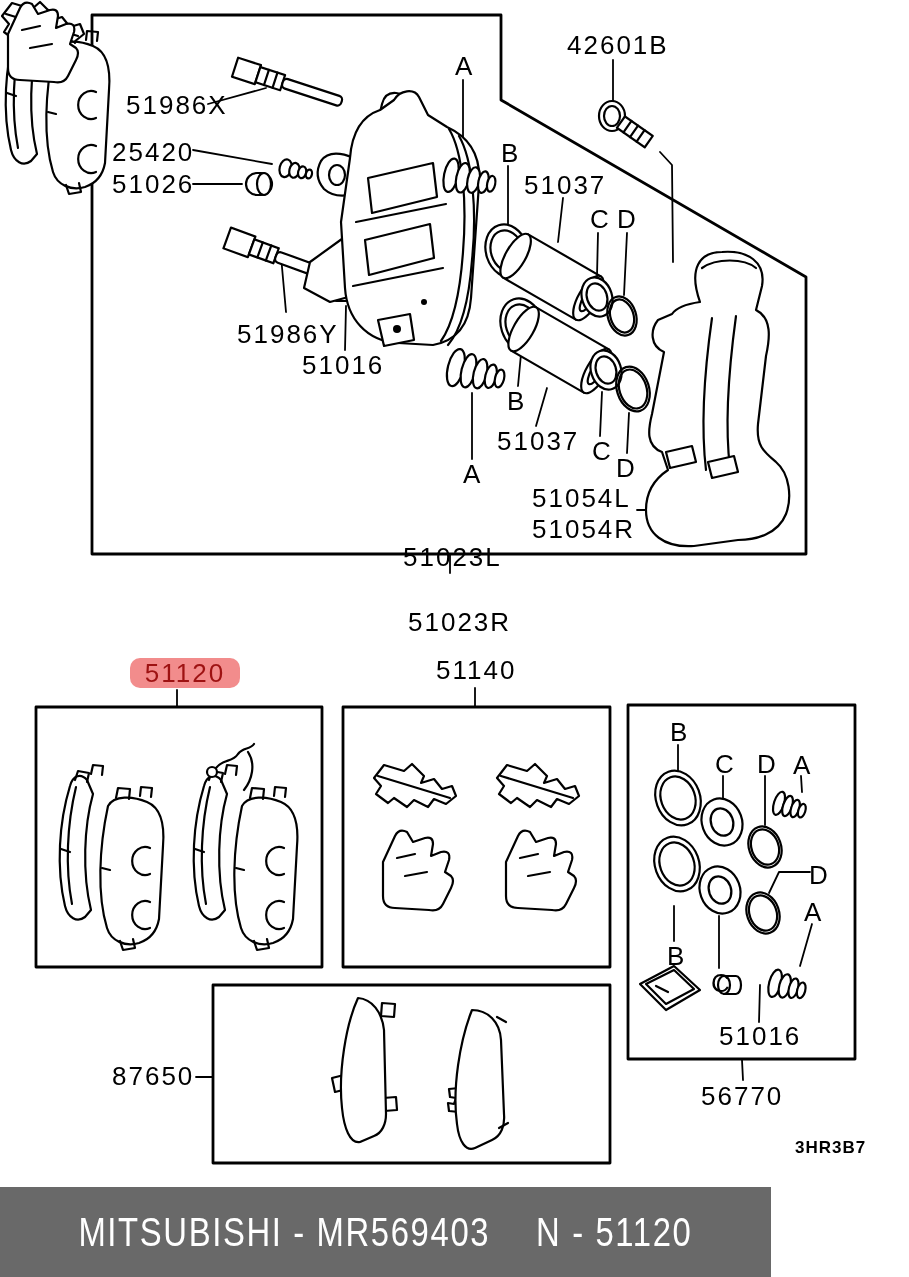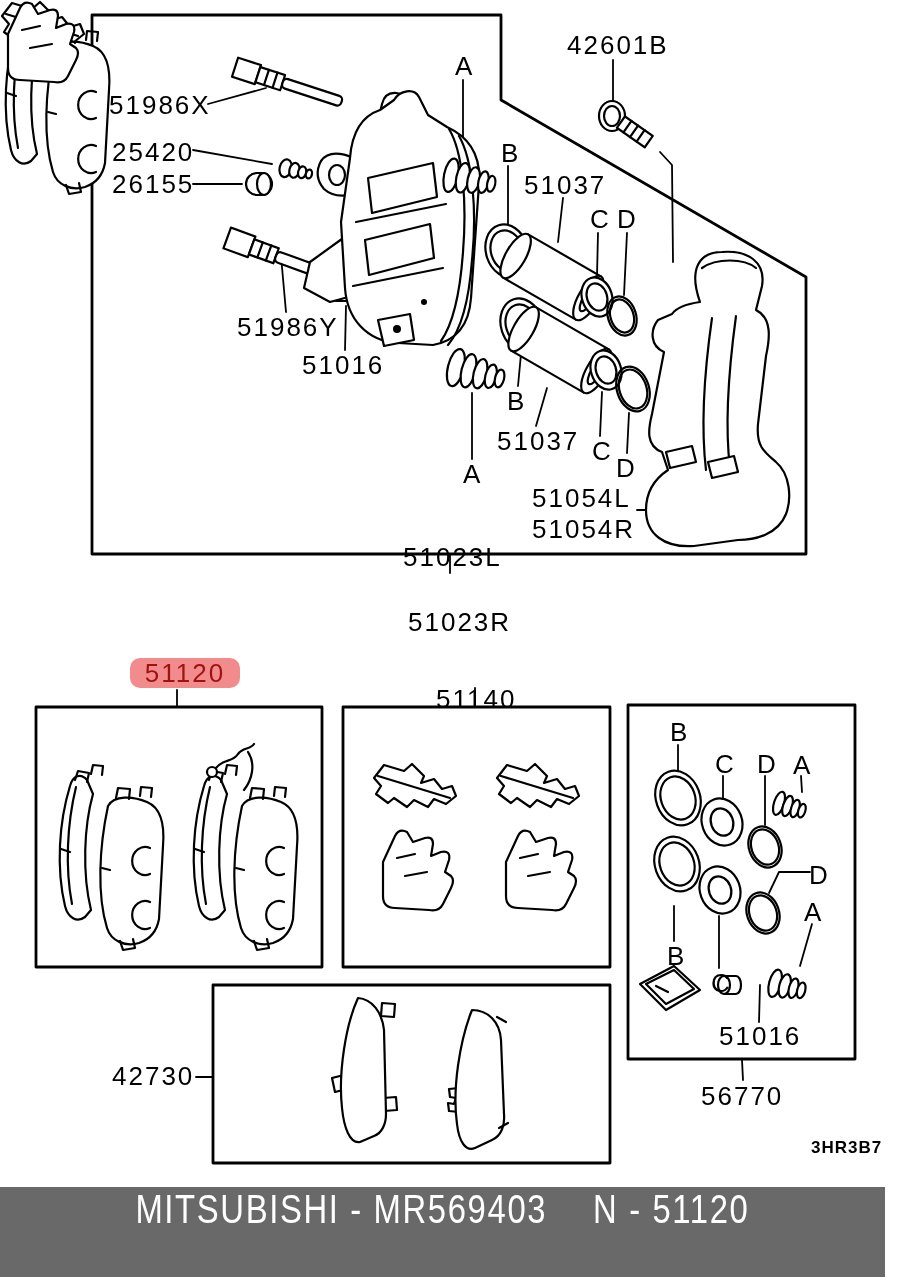--- a/index.html
+++ b/index.html
@@ -4,23 +4,23 @@
 <style>
   html,body{margin:0;padding:0;background:#fff;}
   .stage{position:relative;width:909px;height:1277px;background:#ffffff;overflow:hidden;
          font-family:"Liberation Sans",sans-serif;color:#000;}
   .art{position:absolute;left:0;top:0;}
   .lbl{position:absolute;font-size:26px;line-height:1;letter-spacing:2px;white-space:nowrap;color:#000;}
   .lbl.letter{letter-spacing:0;}
   .hl{position:absolute;left:130px;top:658px;width:110px;height:30px;
       display:flex;align-items:center;justify-content:center;
       font-size:26px;letter-spacing:2px;background:#f28c8c;color:#9e1212;border-radius:10px;}
-  .plate{position:absolute;left:795px;top:1138px;font-size:17px;font-weight:bold;letter-spacing:1px;margin-left:16px;}
-  .footer{position:absolute;left:0;top:1187px;width:885px;height:90px;background:#696969;
-          display:flex;justify-content:center;}
+  .plate{position:absolute;left:795px;top:1138px;font-size:17px;font-weight:bold;letter-spacing:1px;}
+  .footer{position:absolute;left:0;top:1187px;width:771px;height:90px;background:#696969;
+          display:flex;align-items:center;justify-content:center;}
   .footer-row{display:flex;gap:56px;transform:scaleX(0.82);color:#ffffff;font-size:40px;letter-spacing:2px;white-space:nowrap;}
 </style>
 </head>
 <body>
 
 <div class="stage">
 
   <svg class="art" width="909" height="1187" viewBox="0 0 909 1187">
     <g fill="none" stroke="#000" stroke-width="2.2" stroke-linejoin="round" stroke-linecap="round">
 
@@ -283,24 +283,24 @@
                  C382,1133 386,1124 386,1114 L384,1030 C382,1012 372,999 358,998 Z" fill="#fff"></path>
         <path d="M459,1088 l-10,1 l1,8 l6,1 l-2,6 l-6,-1 l1,8 l10,1"></path>
         <path d="M472,1010 C460,1040 452,1088 457,1124 C459,1142 466,1152 475,1148 L492,1140
                  C501,1136 505,1126 504,1114 L501,1040 C500,1022 488,1010 472,1010 Z" fill="#fff"></path>
         <path d="M497,1017 l9,5"></path>
         <path d="M499,1128 l9,-5"></path>
       </g>
     </g>
   </svg>
 
-  <div class="lbl" style="left:109px;top:92px">51986X</div>
+  <div class="lbl" style="left:126px;top:92px">51986X</div>
   <div class="lbl" style="left:112px;top:139px">25420</div>
-  <div class="lbl" style="left:112px;top:171px">26155</div>
-  <div class="lbl" style="left:237px;top:314px">51986Y</div>
+  <div class="lbl" style="left:112px;top:171px">51026</div>
+  <div class="lbl" style="left:237px;top:321px">51986Y</div>
   <div class="lbl" style="left:302px;top:352px">51016</div>
   <div class="lbl" style="left:567px;top:32px">42601B</div>
   <div class="lbl" style="left:524px;top:172px">51037</div>
   <div class="lbl" style="left:497px;top:428px">51037</div>
   <div class="lbl" style="left:532px;top:485px">51054L</div>
   <div class="lbl" style="left:532px;top:516px">51054R</div>
   <div class="lbl" style="left:403px;top:544px">51023L</div>
   <div class="lbl" style="left:408px;top:609px">51023R</div>
 
   <div class="lbl letter" style="left:455px;top:53px">A</div>
@@ -308,22 +308,22 @@
   <div class="lbl letter" style="left:590px;top:206px">C</div>
   <div class="lbl letter" style="left:617px;top:206px">D</div>
   <div class="lbl letter" style="left:507px;top:388px">B</div>
   <div class="lbl letter" style="left:592px;top:438px">C</div>
   <div class="lbl letter" style="left:616px;top:455px">D</div>
   <div class="lbl letter" style="left:463px;top:461px">A</div>
 
   <div class="hl" style="background: rgb(242, 140, 140); color: rgb(158, 18, 18);">
     <span>51120</span>
   </div>
-  <div class="lbl" style="left:436px;top:686px">51140</div>
-  <div class="lbl" style="left:112px;top:1063px">42730</div>
+  <div class="lbl" style="left:436px;top:657px">51140</div>
+  <div class="lbl" style="left:112px;top:1063px">87650</div>
   <div class="lbl" style="left:701px;top:1083px">56770</div>
   <div class="lbl" style="left:719px;top:1023px">51016</div>
 
   <div class="lbl letter" style="left:670px;top:719px">B</div>
   <div class="lbl letter" style="left:715px;top:751px">C</div>
   <div class="lbl letter" style="left:757px;top:751px">D</div>
   <div class="lbl letter" style="left:793px;top:752px">A</div>
   <div class="lbl letter" style="left:809px;top:862px">D</div>
   <div class="lbl letter" style="left:804px;top:899px">A</div>
   <div class="lbl letter" style="left:667px;top:943px">B</div>

